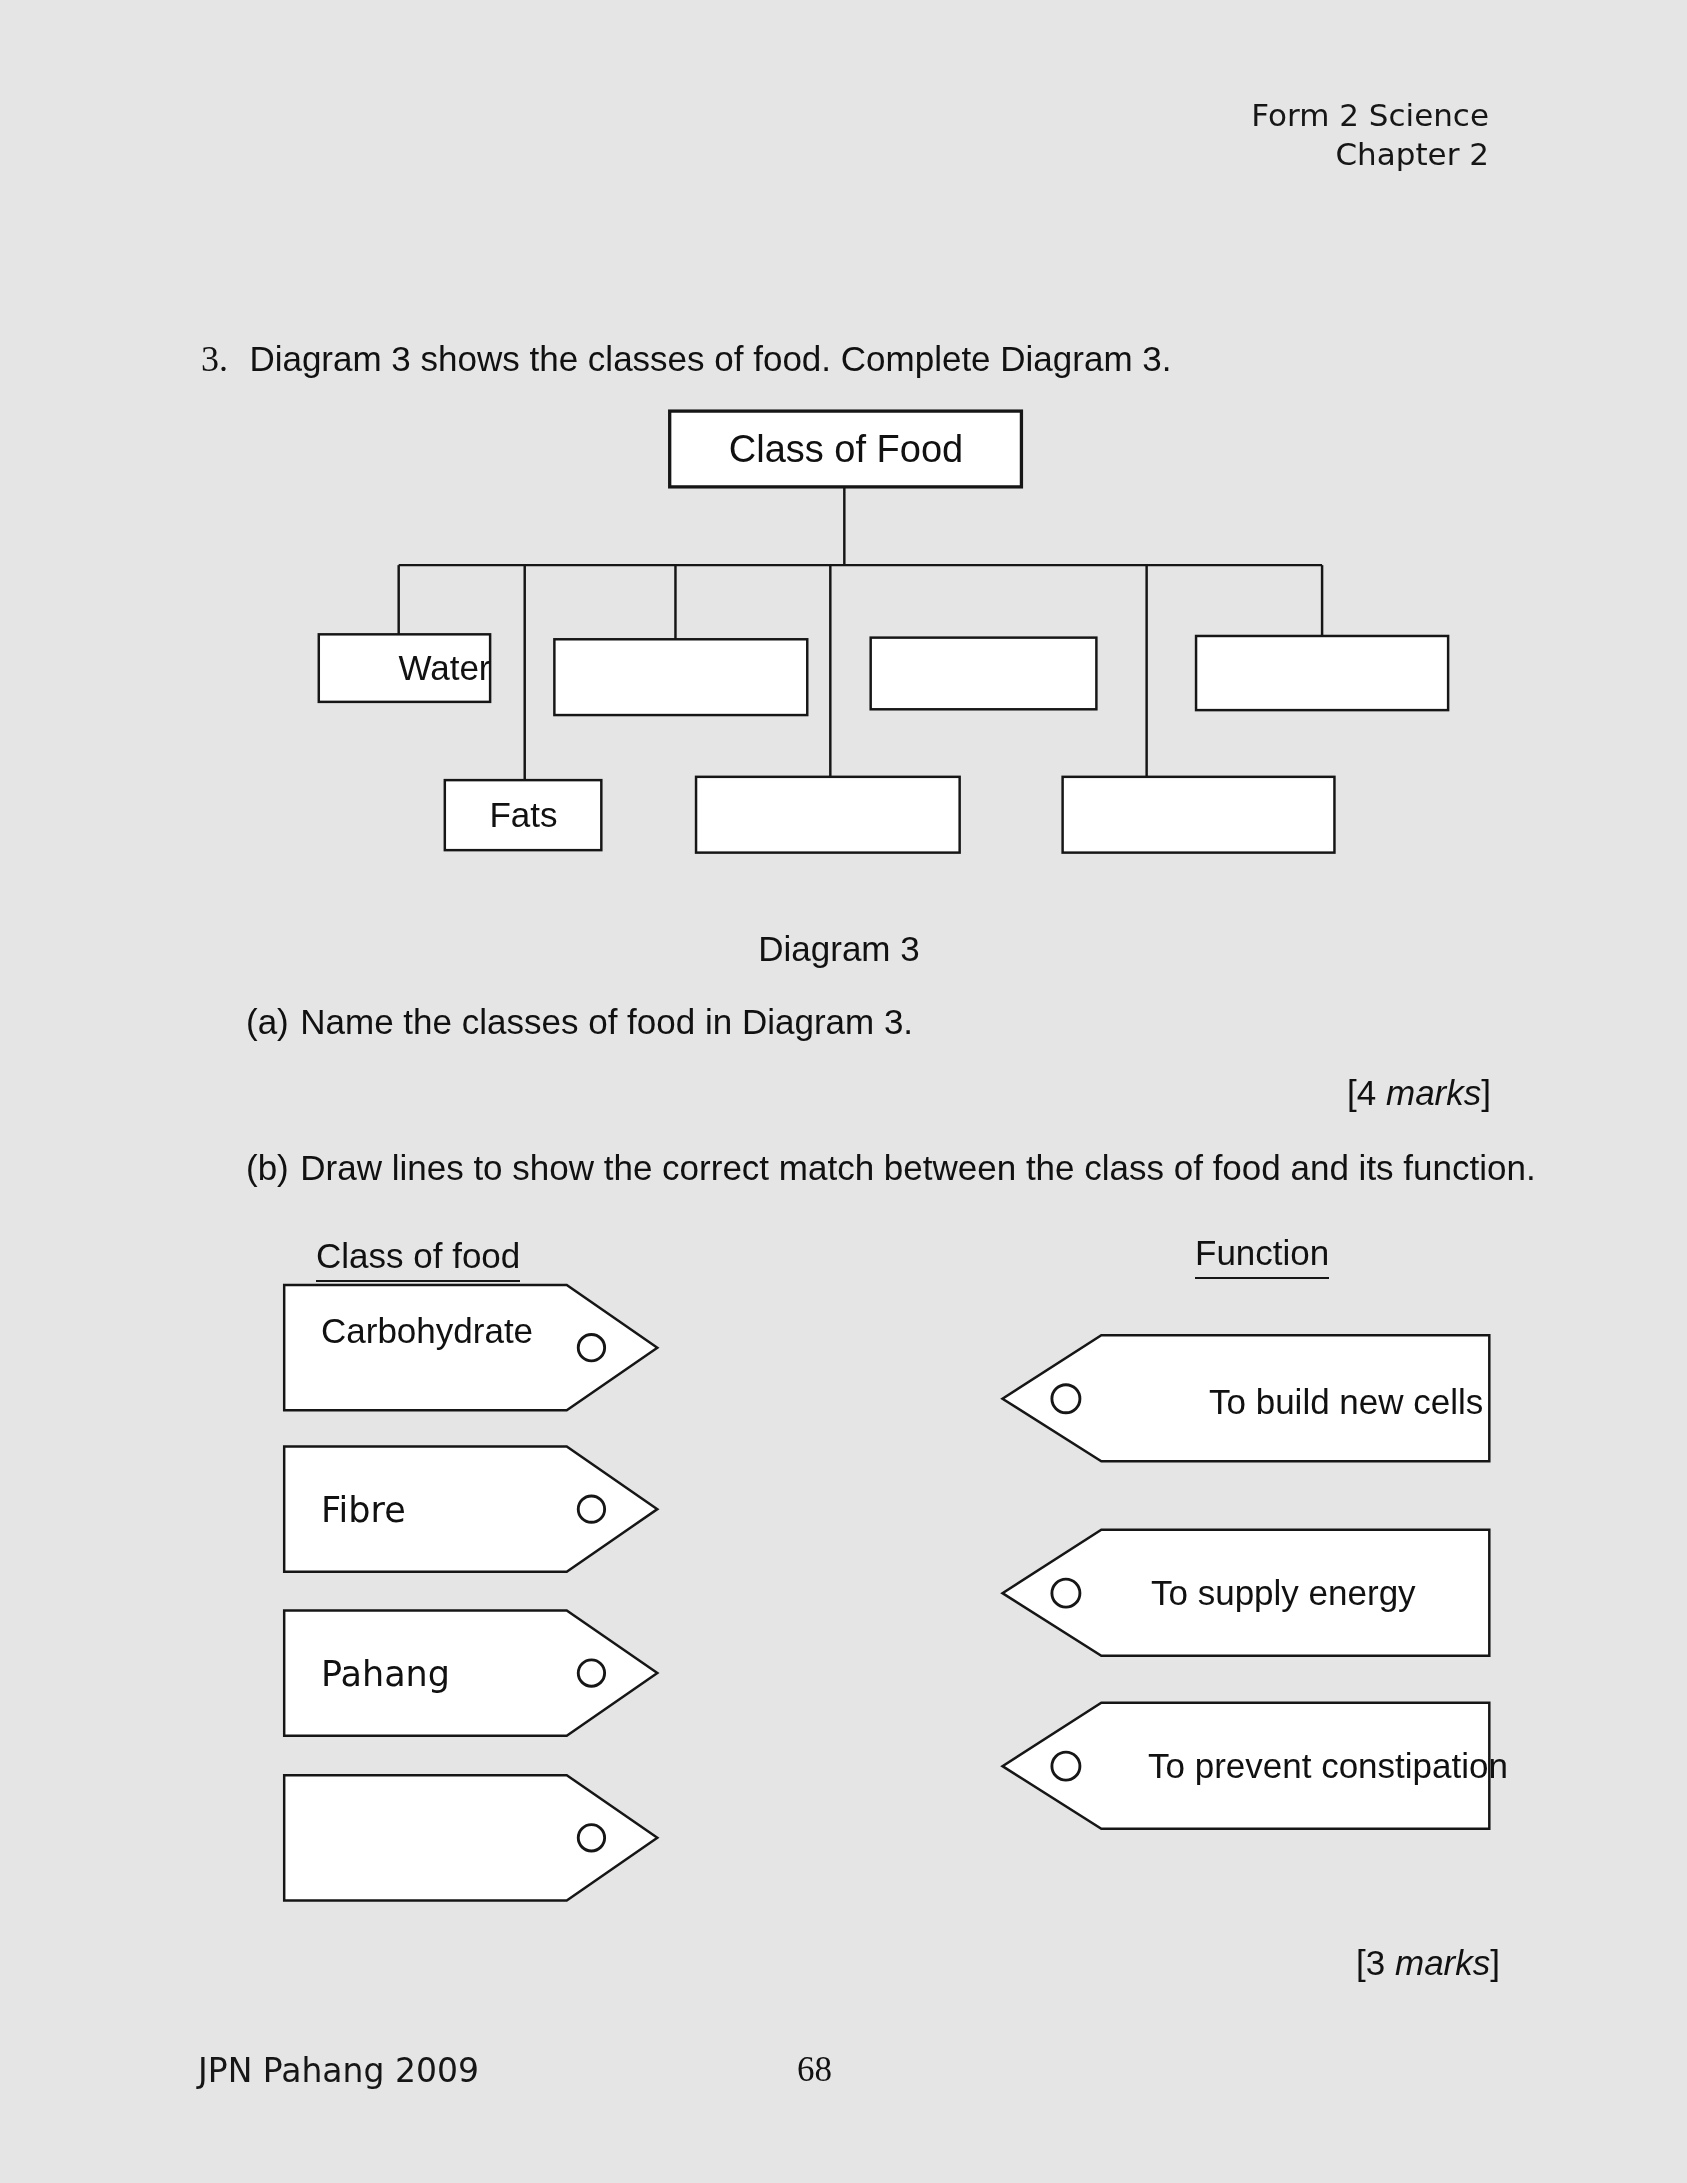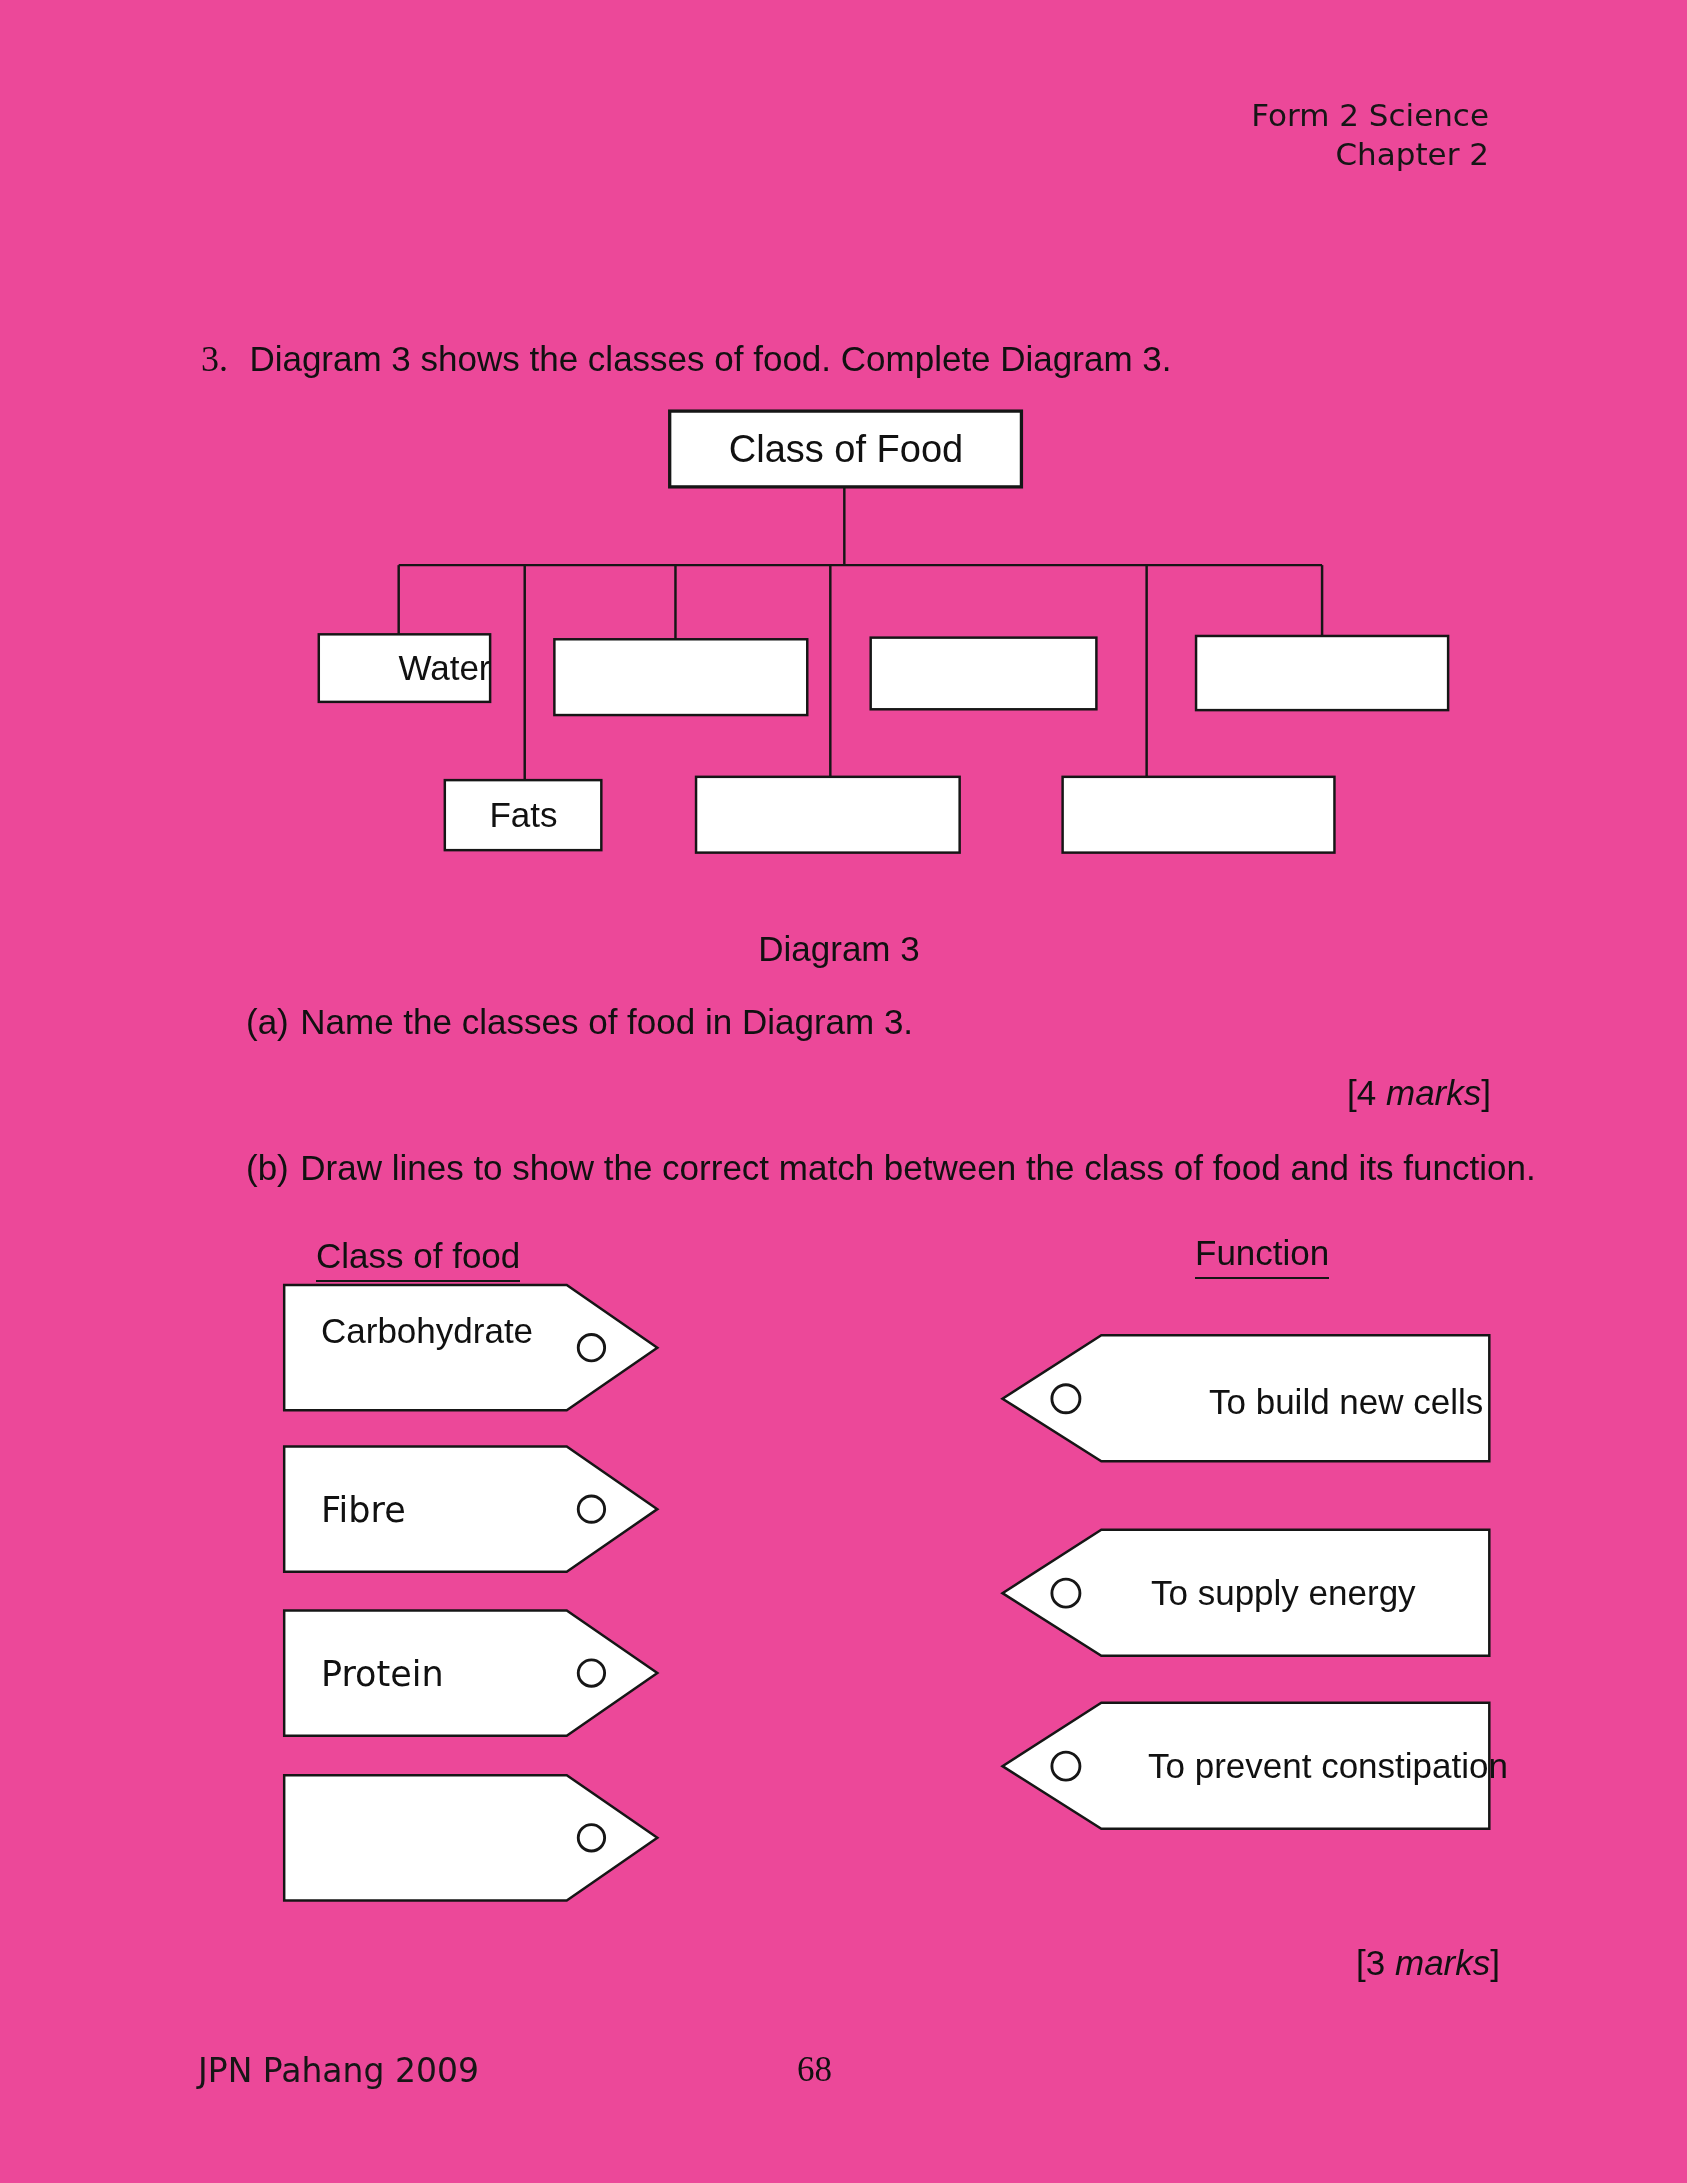--- a/index.html
+++ b/index.html
@@ -1,20 +1,20 @@
 <!DOCTYPE html>
 <html style="font-size:13px"><head>
 <meta charset="utf-8">
 <style>
   html,body{margin:0;padding:0;background:#ffffff;}
   .page{
     position:relative;
     width:1687px;
     height:2183px;
-    background:#ec4899;
+    background:#e5e5e5;
     font-family:"Liberation Sans", sans-serif;
     color:#111111;
     overflow:hidden;
   }
   svg.layer{position:absolute;left:0;top:0;z-index:1;}
   .txt{position:absolute;z-index:2;white-space:nowrap;}
   .center-box{display:flex;align-items:center;justify-content:center;text-align:center;}
   .vcenter{display:flex;align-items:center;}
   .header{
     top:96px;right:198px;text-align:right;
@@ -114,21 +114,21 @@
 
   <div class="txt part-line" style="left:246px;top:1148px;">
     <span class="part-label">(b)</span><span>Draw lines to show the correct match between the class of food and its function.</span>
   </div>
 
   <div class="txt col-heading" style="left:316px;top:1236px;">Class of food</div>
   <div class="txt col-heading" style="left:1195px;top:1233px;">Function</div>
 
   <div class="txt vcenter tag-label" style="left:321px;top:1285px;height:91px;">Carbohydrate</div>
   <div class="txt vcenter tag-label alt-font" style="left:321px;top:1447px;height:125px;">Fibre</div>
-  <div class="txt vcenter tag-label alt-font" style="left:321px;top:1611px;height:125px;">Protein</div>
+  <div class="txt vcenter tag-label alt-font" style="left:321px;top:1611px;height:125px;">Pahang</div>
 
   <div class="txt vcenter tag-label" style="left:1209px;top:1336px;height:132px;">To build new cells</div>
   <div class="txt vcenter tag-label" style="left:1151px;top:1530px;height:126px;">To supply energy</div>
   <div class="txt vcenter tag-label" style="left:1148px;top:1703px;height:126px;">To prevent constipation</div>
 
   <div class="txt marks" style="right:187px;top:1943px;">
     <span>[3 </span><span class="it">marks</span><span>]</span>
   </div>
 
   <div class="txt footer-credit">JPN Pahang 2009</div>

